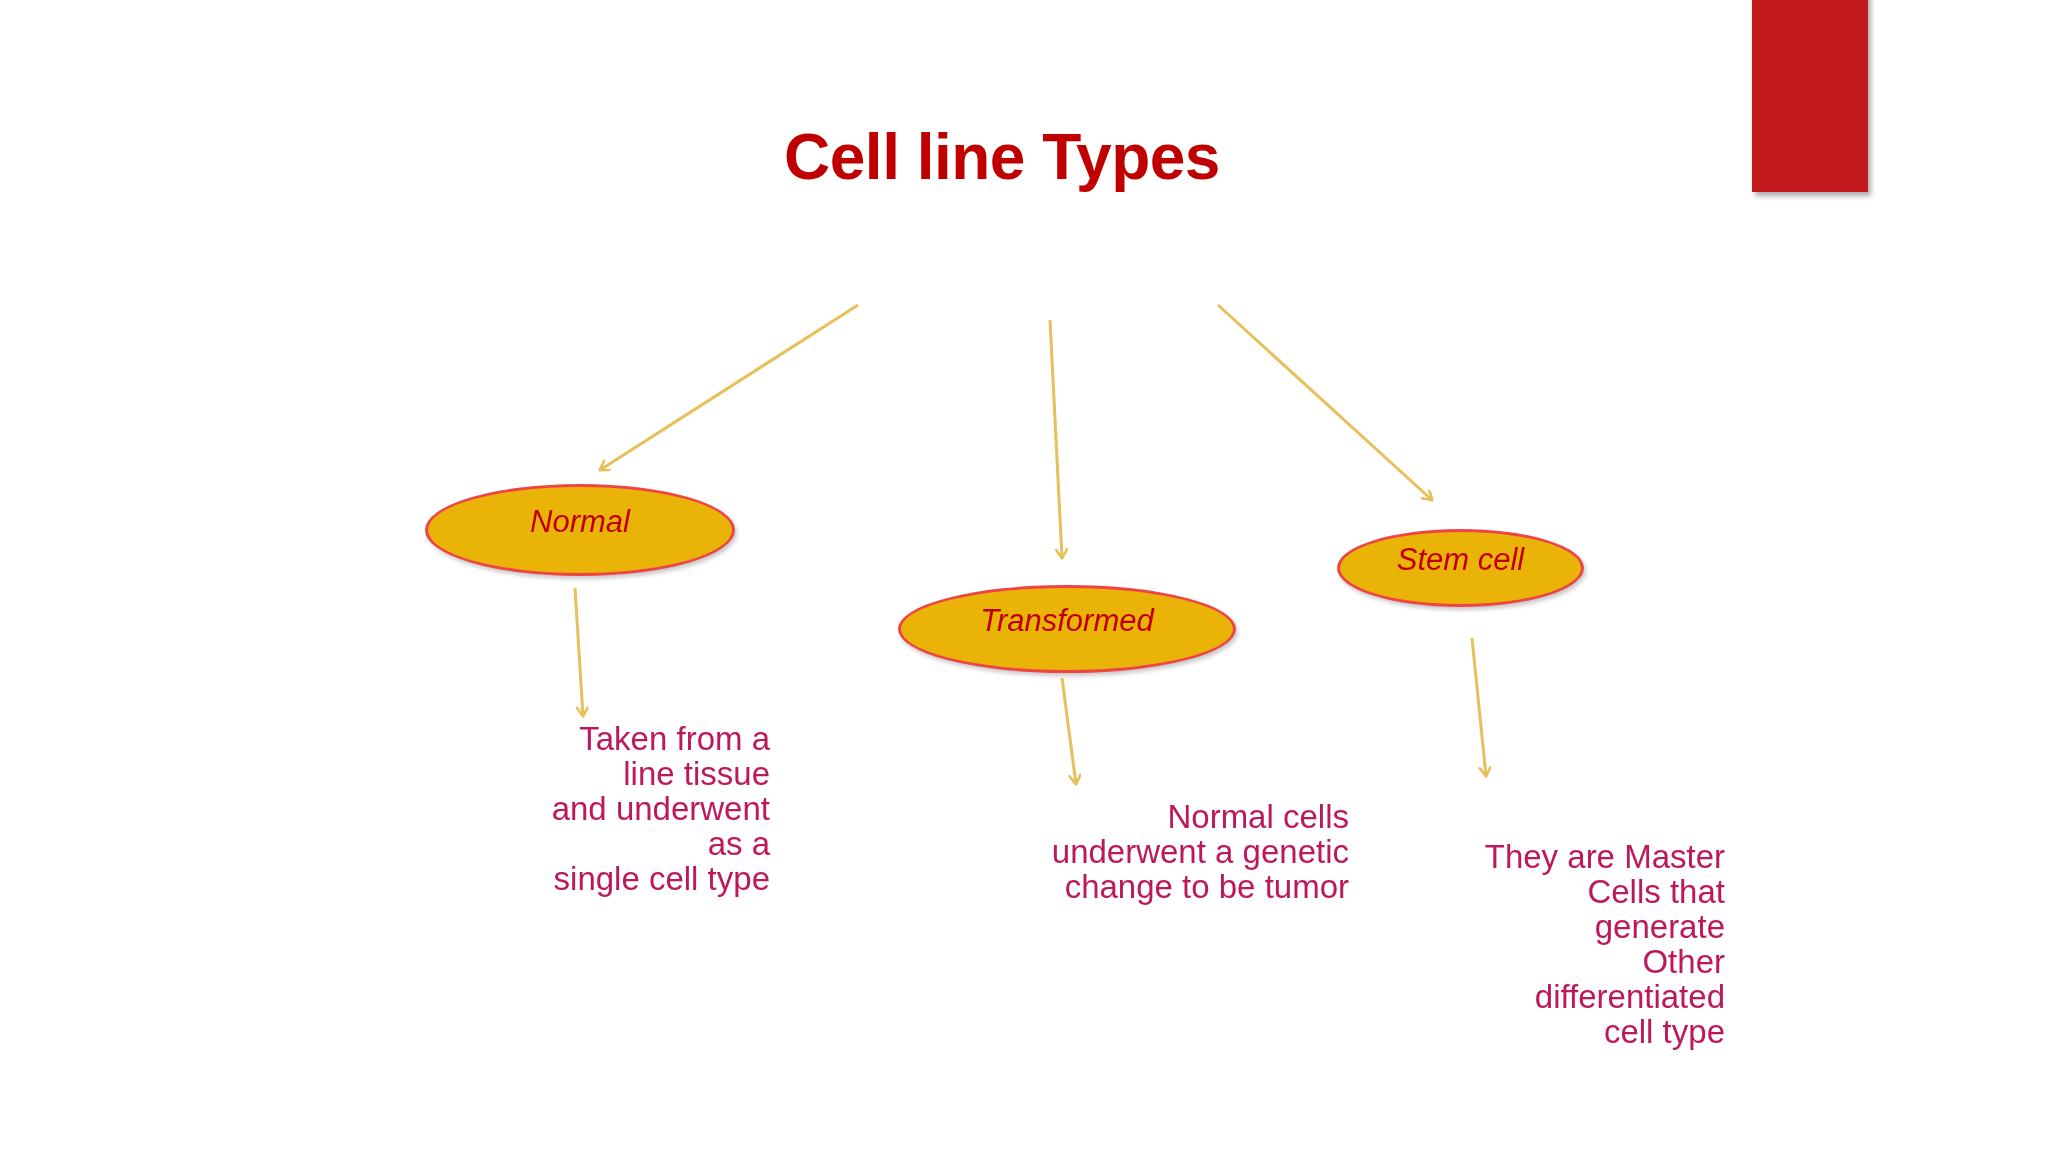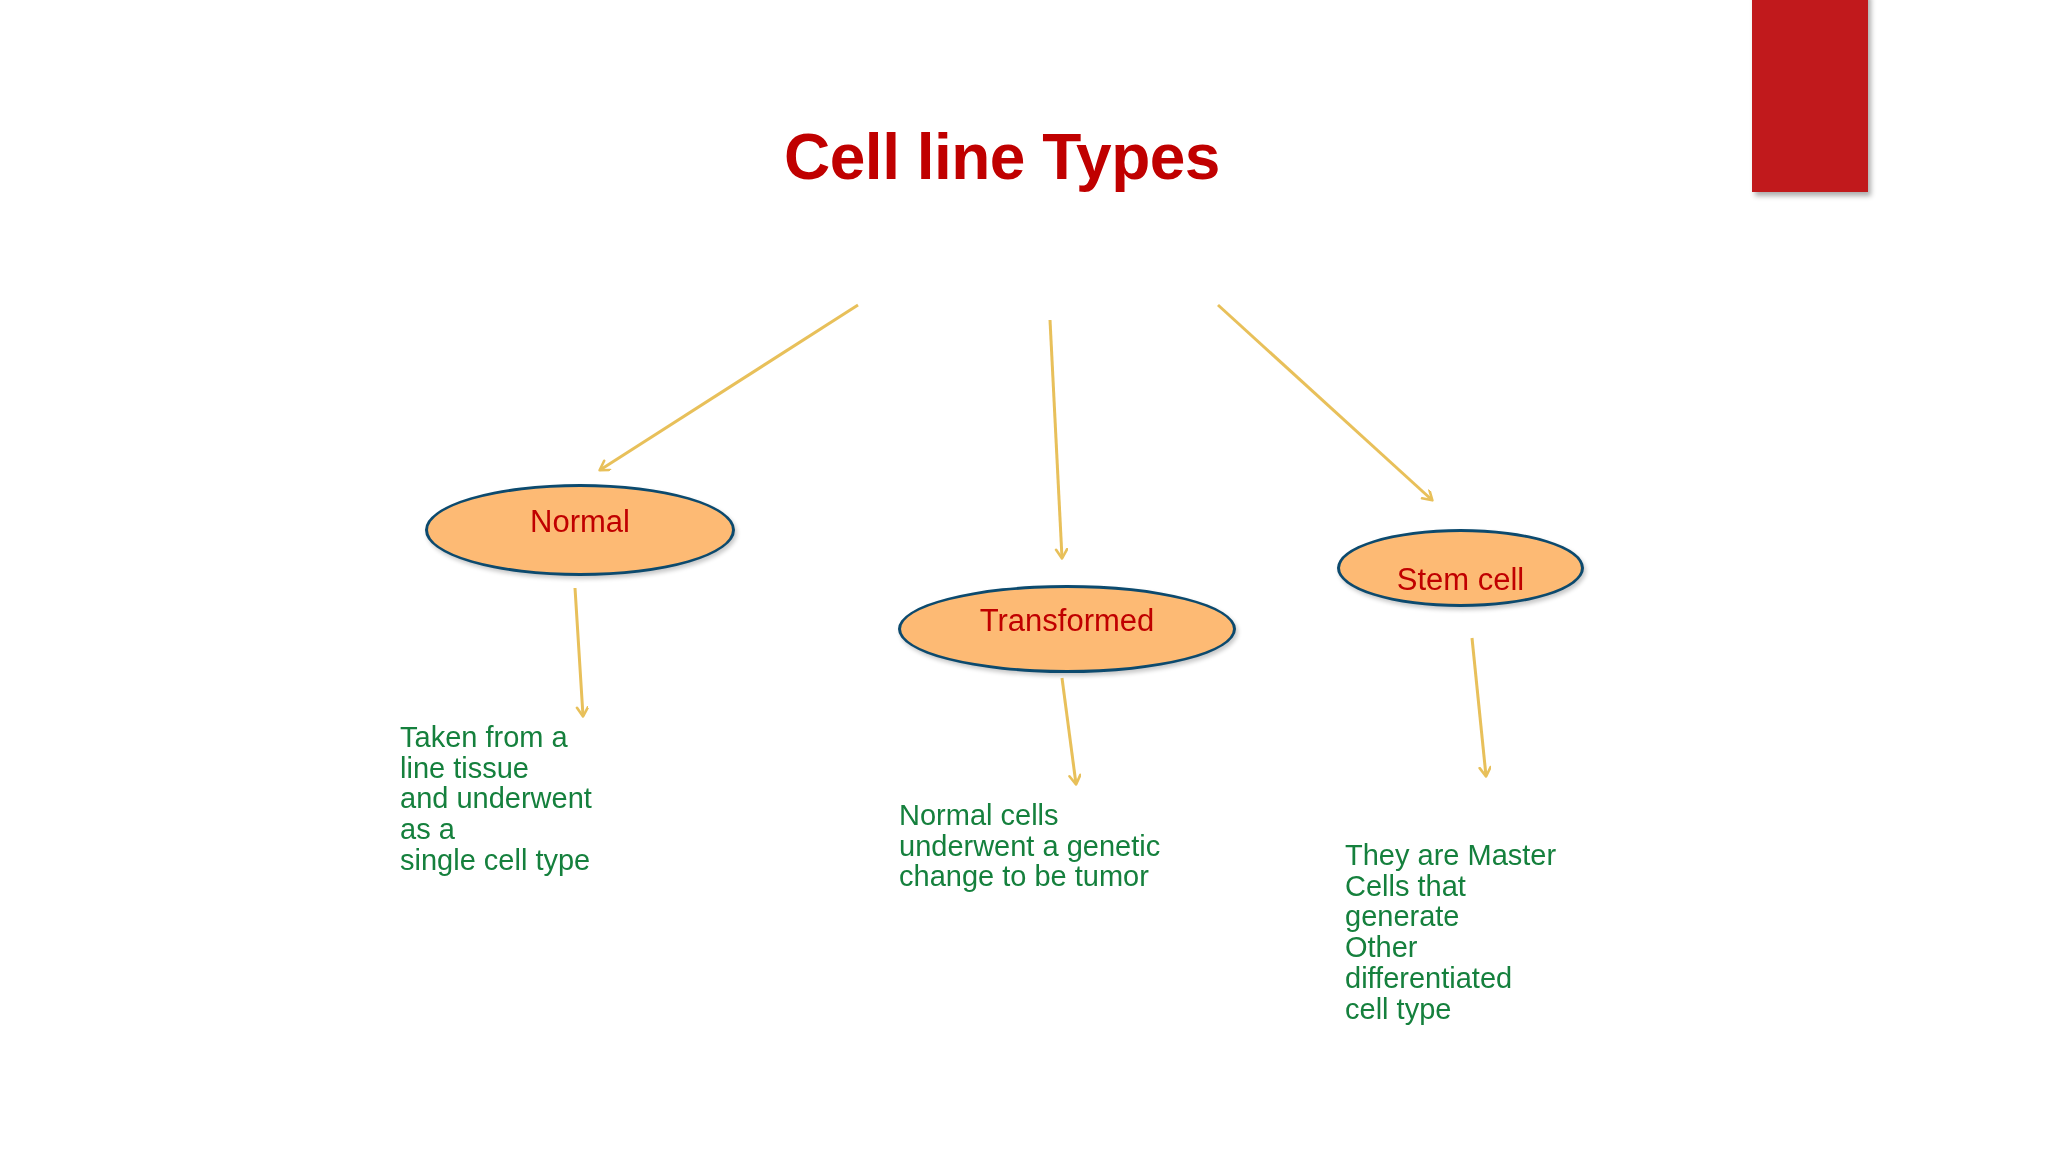--- a/index.html
+++ b/index.html
@@ -58,51 +58,52 @@
     pointer-events: none;
   }
 
   
   .node {
     position: absolute;
     display: flex;
     align-items: center;
     justify-content: center;
     border-radius: 50%;
-    background: #fdba74;
-    border: 3px solid #0c4a6e;
+    background: #eab308;
+    border: 3px solid #ef4444;
     box-sizing: border-box;
     box-shadow: 2px 3px 4px rgba(0,0,0,0.22);
+    font-style: italic;
   }
   .node-label {
     color: #C00000;
     font-size: 31px;
     font-weight: normal;
     line-height: 1;
     white-space: nowrap;
     transform: translateY(-9px);
   }
 
   .node-normal {
     left: 425px;  top: 484px;  width: 310px;  height: 92px;
   }
   .node-transformed {
     left: 898px;  top: 585px;  width: 338px;  height: 88px;
   }
   .node-stem {
-    left: 1337px; top: 529px;  width: 247px;  height: 78px; align-items: flex-end;
+    left: 1337px; top: 529px;  width: 247px;  height: 78px;
   }
 
   
   .desc {
     position: absolute;
-    color: #15803d;
-    font-size: 29px;
+    color: #be185d;
+    font-size: 33px;
     line-height: 1.06;
-    text-align: left;
+    text-align: right;
     white-space: nowrap;
   }
   .desc .line { display: block; }
 
   .desc-normal      { left: 400px;  top: 722px;  width: 370px; }
   .desc-transformed { left: 899px;  top: 800px;  width: 450px; }
   .desc-stem        { left: 1345px; top: 800px;  width: 380px; margin-top: 40px; }
 </style>
 </head>
 <body>

